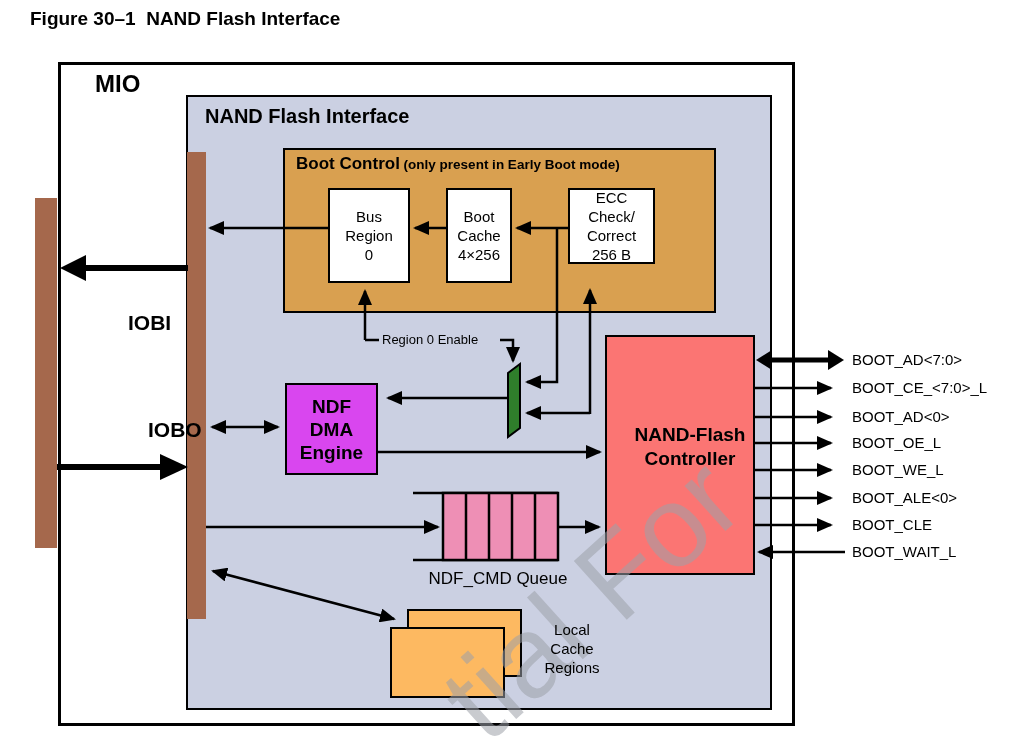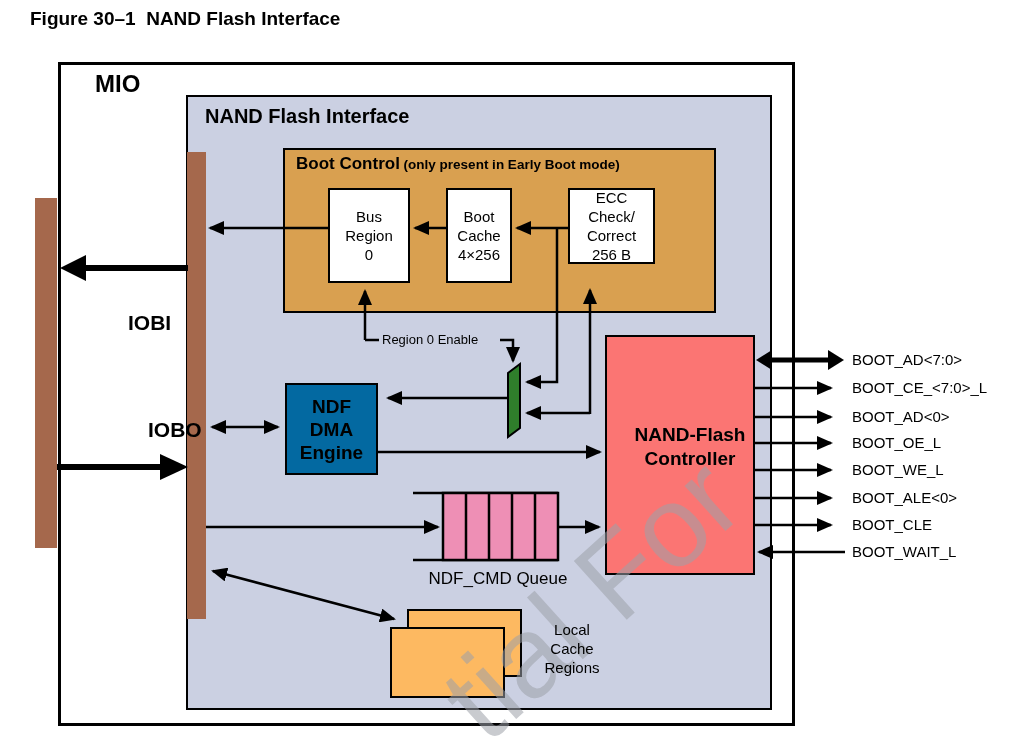--- a/index.html
+++ b/index.html
@@ -18,21 +18,21 @@
   .bc-header { left:296px; top:154px; font-size:17px; font-weight:bold; z-index:20; }
   .bc-header .sub { font-size:13.5px; font-weight:bold; }
   .wbox { border:2px solid #000; background:#ffffff; display:flex; align-items:center; justify-content:center;
           font-size:15px; line-height:19px; z-index:4; }
   .bus-region { left:328px; top:188px; width:82px; height:95px; }
   .boot-cache { left:446px; top:188px; width:66px; height:95px; }
   .ecc-box   { left:568px; top:188px; width:87px; height:76px; }
   .bar { background:#A5684C; z-index:4; }
   .bar-outer { left:35px; top:198px; width:22px; height:350px; }
   .bar-inner { left:187px; top:152px; width:19px; height:467px; }
-  .dma-box { left:285px; top:383px; width:93px; height:92px; border:2px solid #000; background:#0369a1;
+  .dma-box { left:285px; top:383px; width:93px; height:92px; border:2px solid #000; background:#d946ef;
              display:flex; align-items:center; justify-content:center; font-size:19px; line-height:23px; font-weight:bold; z-index:4; }
   .controller-box { left:605px; top:335px; width:150px; height:240px; border:2px solid #000; background:#FB7573;
              display:flex; align-items:center; justify-content:center; font-size:19px; line-height:24px; font-weight:bold; z-index:4;padding-left:20px; }
   .controller-box .txt { position:relative; top:-8px; z-index:20; }
   .cache-box { border:2px solid #000; background:#FDB961; z-index:4; }
   .cache-back  { left:407px; top:609px; width:115px; height:68px; }
   .cache-front { left:390px; top:627px; width:115px; height:71px; }
   .local-cache-label { left:522px; top:620px; width:100px; font-size:15px; line-height:19px; z-index:20; }
   .queue-label { left:408px; top:569px; width:180px; text-align:center; font-size:17px; font-weight:normal; z-index:20; }
   .region0-label { left:382px; top:332px; font-size:13px; z-index:20; }

